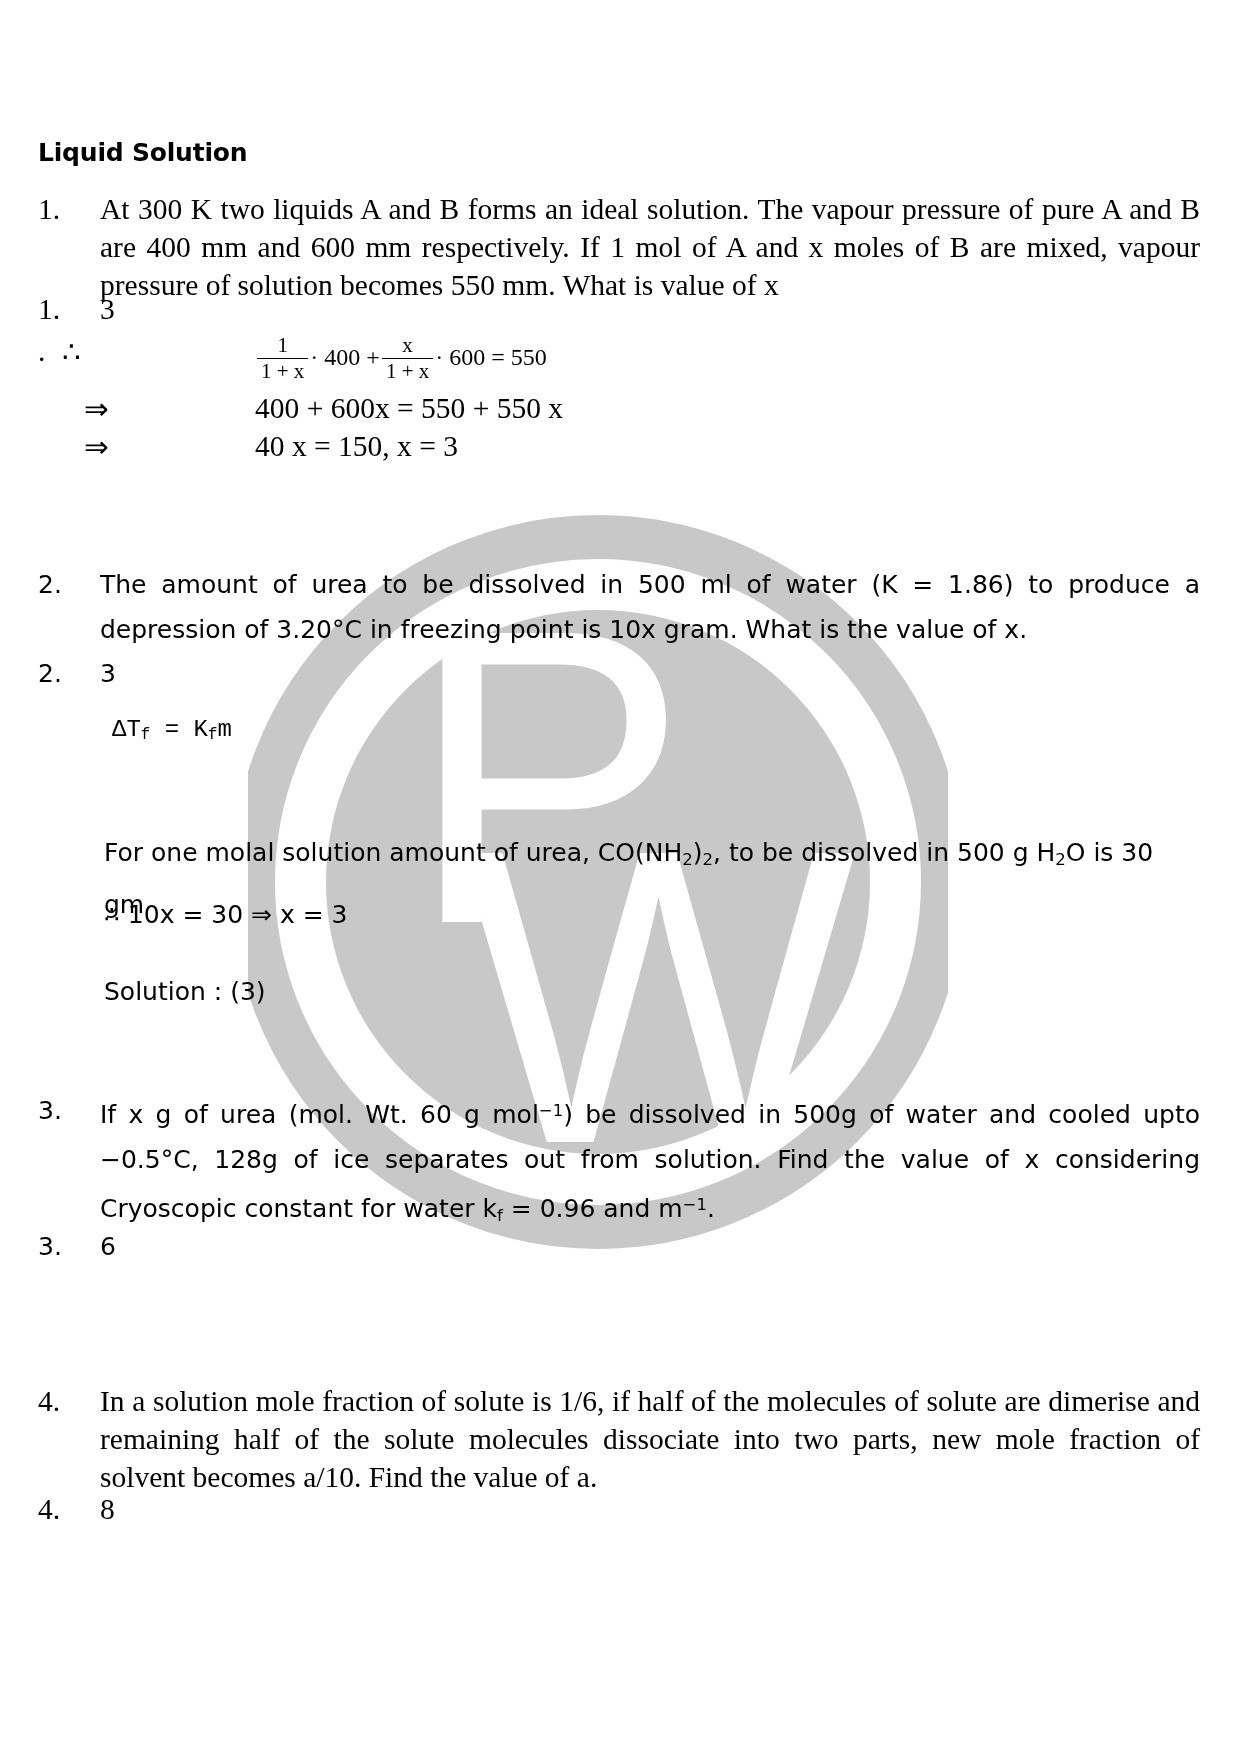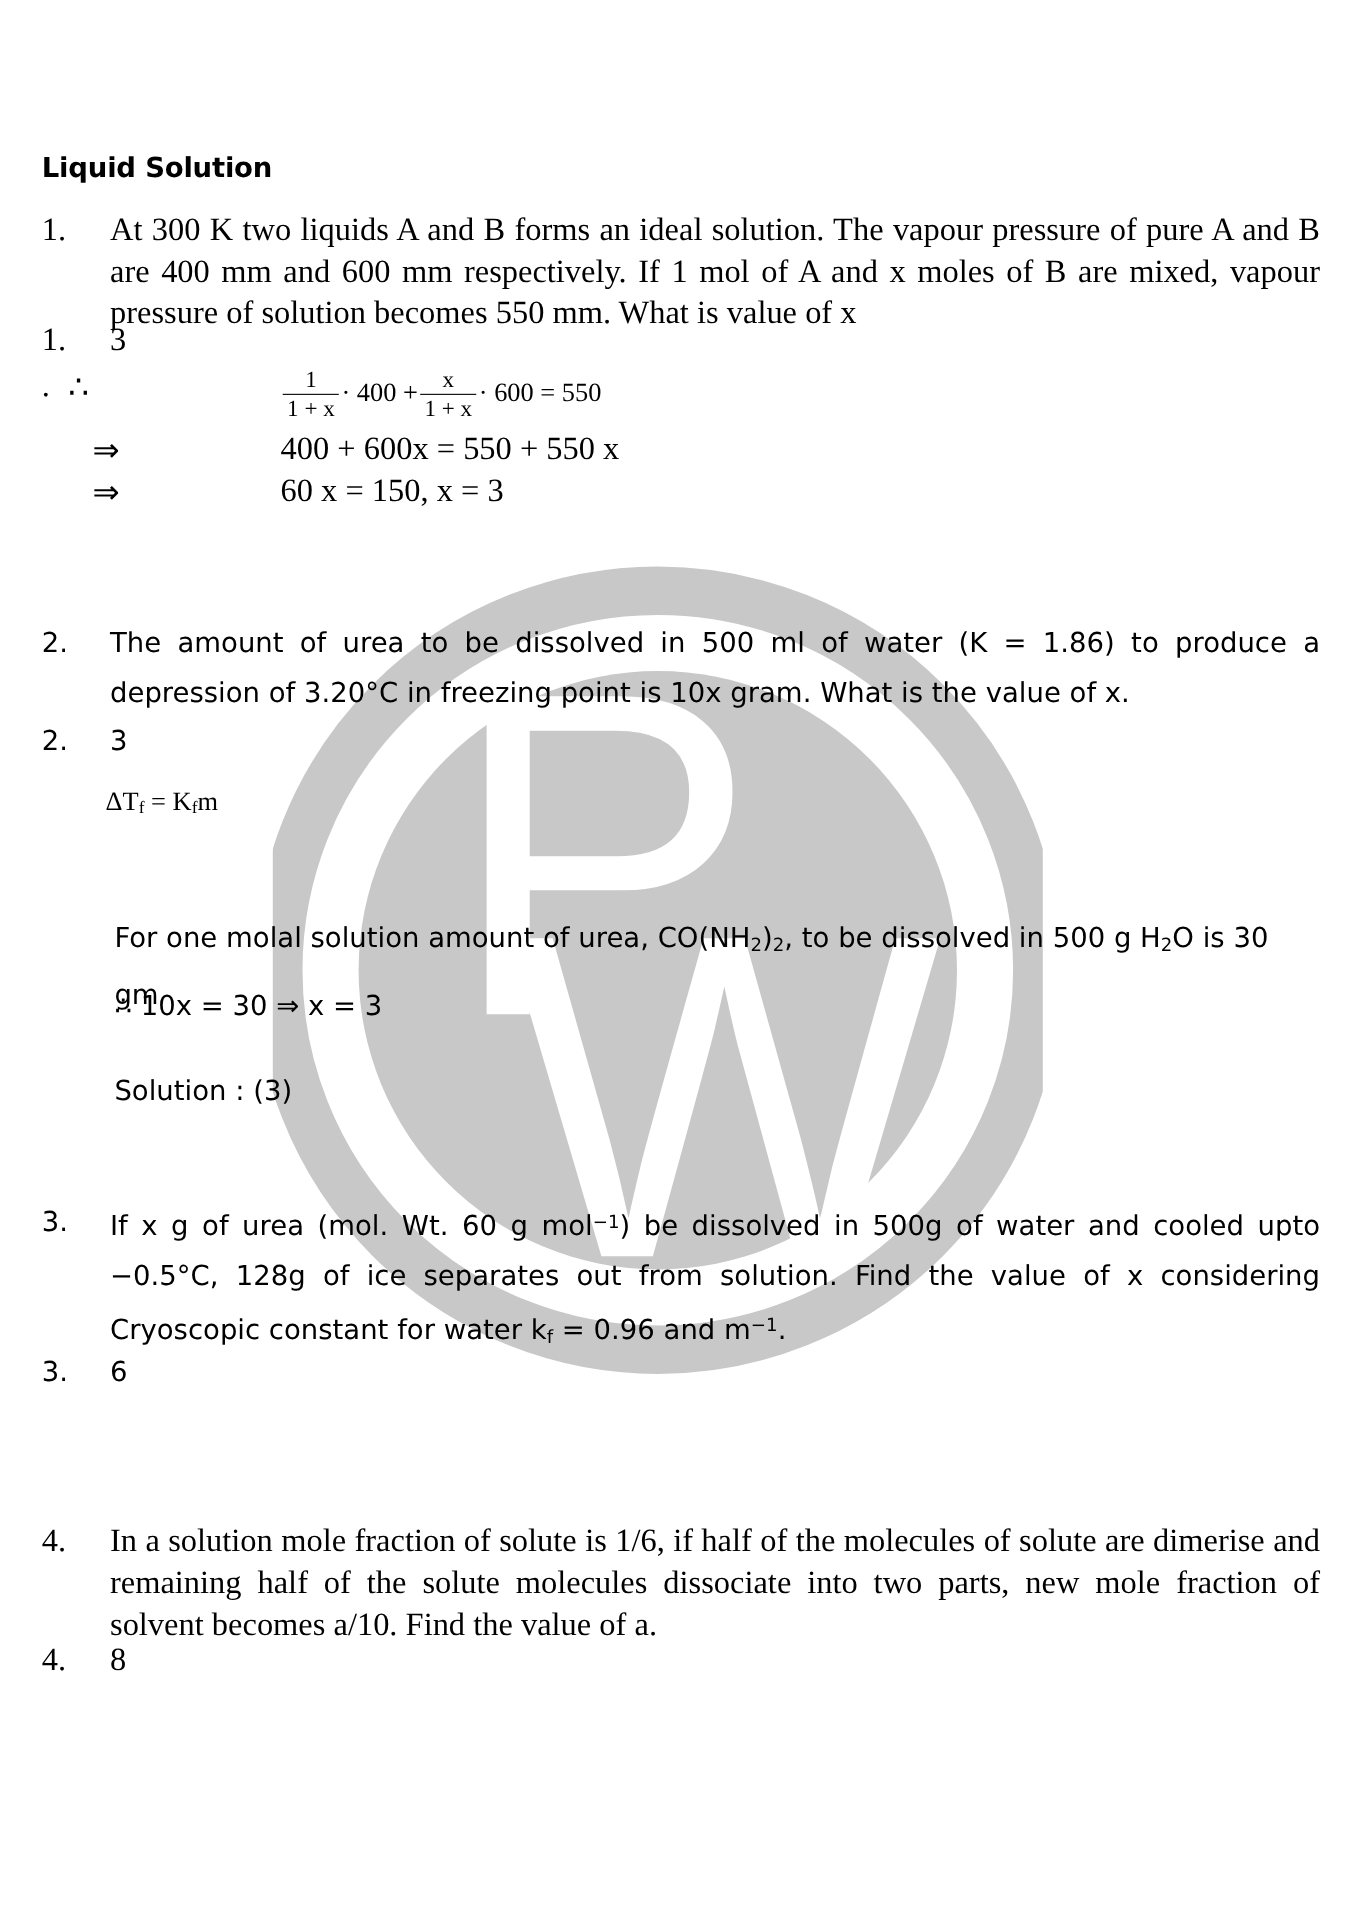--- a/index.html
+++ b/index.html
@@ -194,34 +194,34 @@
     </span><span>· 600 = 550</span>
   </div>
 
   <div class="abs" style="left:38px; top:392px;">
     <span class="sym-col" style="left:46px; top:0px;">⇒</span>
     <span class="eq-col" style="left:217px; top:0px;">400 + 600x = 550 + 550 x</span>
   </div>
 
   <div class="abs" style="left:38px; top:430px;">
     <span class="sym-col" style="left:46px; top:0px;">⇒</span>
-    <span class="eq-col" style="left:217px; top:0px;">60 x = 150, x = 3</span>
+    <span class="eq-col" style="left:217px; top:0px;">40 x = 150, x = 3</span>
   </div>
 
   <div class="abs q-sans" style="left:38px; top:562px; width:1162px;">
     <span class="num">2.</span>
     <span class="body">The amount of urea to be dissolved in 500 ml of water (K = 1.86) to produce a depression of 3.20°C in freezing point is 10x gram. What is the value of x.</span>
   </div>
 
   <div class="abs ans-sans" style="left:38px; top:655px; width:600px; height:40px;">
     <span class="ans-num">2.</span>
     <span class="ans-val">3</span>
   </div>
 
-  <div class="mathline" style="left:96px; top:716px;">
+  <div class="mathline" style="left:112px; top:716px;font-family:Liberation Mono, monospace;">
     <span>ΔT</span><sub>f</sub><span> = K</span><sub>f</sub><span>m</span>
   </div>
 
 
   <div class="sol-sans-wrap" style="left:104px; top:830px; width:1096px;">
     <span>For one molal solution amount of urea, CO(NH</span><sub>2</sub><span>)</span><sub>2</sub><span>, to be dissolved in 500 g H</span><sub>2</sub><span>O is</span>
     <span>30 gm</span>
   </div>
 
   <div class="sol-sans" style="left:104px; top:900px;">∴  10x = 30 ⇒ x = 3</div>

